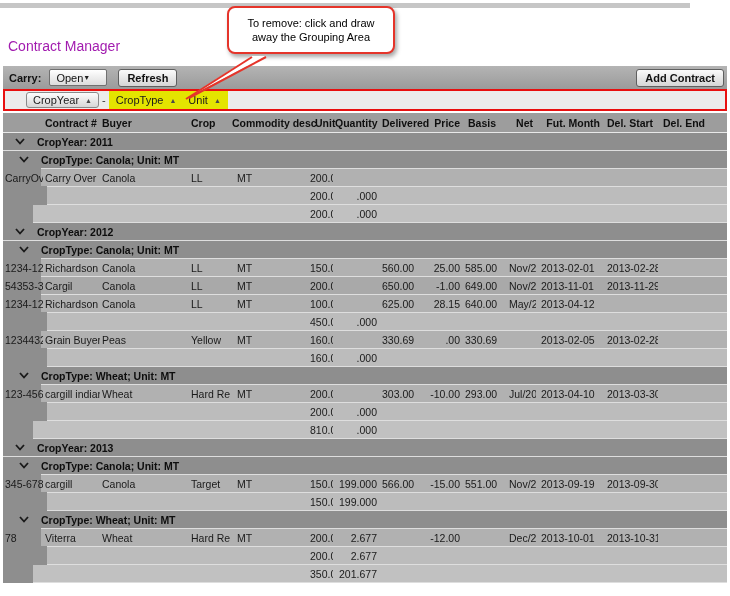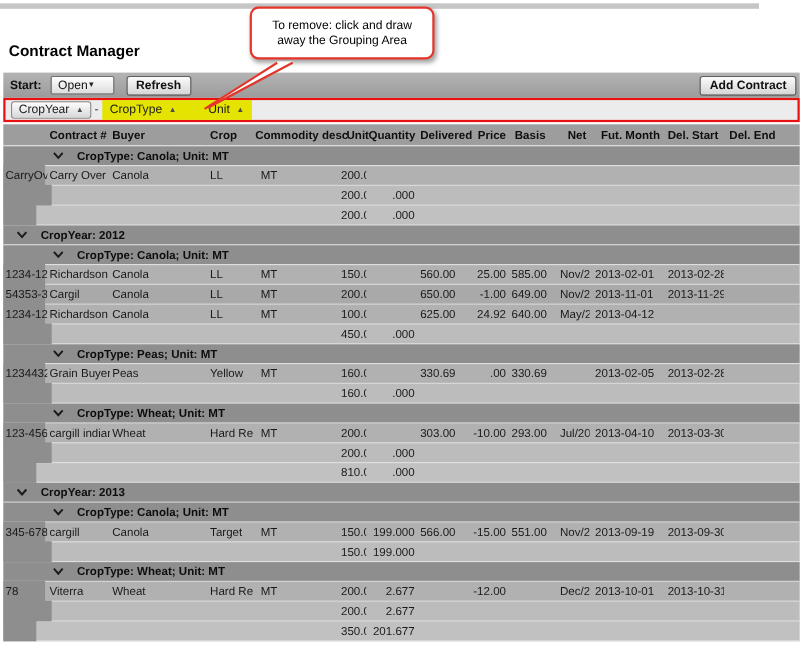--- a/index.html
+++ b/index.html
@@ -1,57 +1,57 @@
 <!DOCTYPE html>
 <html><head>
 <meta charset="utf-8">
 <style>
   html,body { margin:0; padding:0; }
   body {
     width:730px; height:596px; position:relative; overflow:hidden;
     background:#ffffff; font-family:"Liberation Sans", sans-serif;
   }
   .top-strip { position:absolute; left:0; top:3px; width:690px; height:5px; background:#c6c6c6; }
-  .page-title { position:absolute; left:8px; top:38px; font-size:14px; font-weight:bold; color:#000000; }
+  .page-title { position:absolute; left:8px; top:38px; font-size:14px; font-weight:normal; color:#a21caf; }
 
   .main { position:absolute; left:3px; top:66px; width:724px; }
 
   
   .toolbar { height:23px; background:linear-gradient(#b4b4b4,#9b9b9b); display:flex; align-items:center; padding:0 3px 0 6px; box-sizing:border-box; }
   .status-label { font-size:11px; font-weight:bold; color:#111; margin-right:8px; }
   .select { width:58px; height:17px; background:linear-gradient(#ffffff,#dcdcdc); border:1px solid #707070; border-radius:2px;
     display:flex; align-items:center; justify-content:flex-start; padding:0 4px 0 6px; font-size:11px; color:#111; box-sizing:border-box; }
   .select .arrow { font-size:7px; color:#222; }
   .btn { height:18px; background:linear-gradient(#fbfbfb,#d5d5d5); border:1px solid #5f5f5f; border-radius:3px;
     font-size:11px; font-weight:bold; color:#111; display:flex; align-items:center; padding:0 8px; box-sizing:border-box; }
   .refresh-btn { margin-left:11px; }
   .add-btn { margin-left:auto; }
 
   
   .grouping { height:22px; box-sizing:border-box; border:2px solid #e81010; background:#ececec;
     display:flex; align-items:center; padding-left:5px; margin-bottom:2px; }
   .group-chip { background:linear-gradient(#fdfdfd,#d7d7d7); border:1px solid #8a8a8a; border-radius:3px; height:16px;
-    display:flex; align-items:center; padding:0 6px; font-size:11px; color:#1a1a1a; gap:6px; box-sizing:border-box; }
+    display:flex; align-items:center; padding:0 6px; font-size:11px; color:#1a1a1a; gap:6px; box-sizing:border-box;margin-left:16px; }
   .dash { margin:0 3px; color:#333; font-size:11px; }
-  .yellow-block { background:#e4e400; height:18px; display:flex; align-items:center; padding:0 7px; font-size:11px; color:#1a1a1a;gap:17px; }
+  .yellow-block { background:#e4e400; height:18px; display:flex; align-items:center; padding:0 7px; font-size:11px; color:#1a1a1a; }
   .yellow-item { display:flex; align-items:center; gap:6px; margin-right:12px; }
   .yellow-item:last-child { margin-right:0; }
   .tri { font-size:7px; color:#4a4a4a; line-height:1; }
 
   
   .header-row, .row { display:grid; grid-template-columns:40px 57px 89px 41px 78px 25px 47px 36px 47px 36px 37px 66px 56px 69px; }
   .header-row { background:#9d9d9d; height:19px; align-items:center; border-bottom:1px solid #e9e9e9; }
   .hcell { font-size:10.5px; font-weight:bold; color:#0f0f0f; white-space:nowrap; padding:0 2px; box-sizing:border-box; }
 
   .row { height:17px; border-bottom:1px solid #dedede; position:relative; align-items:center; background:#b1b1b1; }
   .row.alt { background:#a9a9a9; }
   .row.subtotal { background:#bcbcbc; }
   .row.total { background:#c1c1c1; }
   .row.group1, .row.group2 { background:#8e8e8e; display:flex; align-items:center; }
-  .row.group1 { padding-left:12px; } .row.group2 { padding-left:45px; }
+  .row.group1 { padding-left:12px; } .row.group2 { padding-left:16px; }
   .glabel { font-size:10.5px; font-weight:bold; color:#0d0d0d; margin-left:12px; white-space:nowrap; }
   .chev { display:flex; align-items:center; }
   .gutter { position:absolute; left:0; top:-1px; bottom:-1px; background:#8e8e8e; }
   .row.data .gutter { width:38px; }
   .row.subtotal .gutter { width:44px; }
   .row.total .gutter { width:30px; }
 
   .cell { font-size:10.5px; color:#1a1a1a; white-space:nowrap; overflow:hidden; padding:0 2px; box-sizing:border-box; position:relative; }
   
   .header-row > :nth-child(n+7):nth-child(-n+11), .row > :nth-child(n+7):nth-child(-n+11) { text-align:right; padding-right:3px; }
@@ -79,21 +79,21 @@
 </div>
 <svg class="tail-svg" width="730" height="115">
   <polygon points="252,56 266,56 187,98" fill="#ffffff"></polygon>
   <line x1="252" y1="57" x2="186" y2="99" stroke="#e5342a" stroke-width="2"></line>
   <line x1="266" y1="57" x2="189" y2="98" stroke="#e5342a" stroke-width="2"></line>
 </svg>
 
 <div class="main">
 
   <div class="toolbar">
-    <span class="status-label">Start:</span>
+    <span class="status-label">Carry:</span>
     <div class="select">
       <span>Open</span>
       <span class="arrow">▼</span>
     </div>
     <div class="btn refresh-btn">Refresh</div>
     <div class="btn add-btn">Add Contract</div>
   </div>
 
   <div class="grouping">
     <div class="group-chip">
@@ -123,20 +123,28 @@
       <div class="hcell">Quantity</div>
       <div class="hcell">Delivered</div>
       <div class="hcell">Price</div>
       <div class="hcell">Basis</div>
       <div class="hcell">Net</div>
       <div class="hcell">Fut. Month</div>
       <div class="hcell">Del. Start</div>
       <div class="hcell">Del. End</div>
     </div>
   <div>
+      <div class="row group1">
+        <span class="chev">
+          <svg width="10" height="7" viewBox="0 0 10 7">
+            <polyline points="1,1 5,5.5 9,1" fill="none" stroke="#1a1a1a" stroke-width="1.8"></polyline>
+          </svg>
+        </span>
+        <span class="glabel">CropYear: 2011</span>
+      </div>
       <div class="row group2">
         <span class="chev">
           <svg width="10" height="7" viewBox="0 0 10 7">
             <polyline points="1,1 5,5.5 9,1" fill="none" stroke="#1a1a1a" stroke-width="1.8"></polyline>
           </svg>
         </span>
         <span class="glabel">CropType: Canola; Unit: MT</span>
       </div>
       <div class="row data">
         <div class="gutter"></div>
@@ -237,49 +245,41 @@
       <div class="row data">
         <div class="gutter"></div>
         <div class="cell">1234-123</div>
         <div class="cell">Richardson</div>
         <div class="cell">Canola</div>
         <div class="cell">LL</div>
         <div class="cell">MT</div>
         <div class="cell">100.000</div>
         <div class="cell"></div>
         <div class="cell">625.00</div>
-        <div class="cell">24.92</div>
+        <div class="cell">28.15</div>
         <div class="cell">640.00</div>
         <div class="cell">May/2013</div>
         <div class="cell">2013-04-12</div>
         <div class="cell"></div>
       </div>
       <div class="row subtotal">
         <div class="gutter"></div>
         <div class="cell"></div>
         <div class="cell"></div>
         <div class="cell"></div>
         <div class="cell"></div>
         <div class="cell"></div>
         <div class="cell">450.000</div>
         <div class="cell">.000</div>
         <div class="cell"></div>
         <div class="cell"></div>
         <div class="cell"></div>
         <div class="cell"></div>
         <div class="cell"></div>
         <div class="cell"></div>
-      </div>
-      <div class="row group2">
-        <span class="chev">
-          <svg width="10" height="7" viewBox="0 0 10 7">
-            <polyline points="1,1 5,5.5 9,1" fill="none" stroke="#1a1a1a" stroke-width="1.8"></polyline>
-          </svg>
-        </span>
-        <span class="glabel">CropType: Peas; Unit: MT</span>
       </div>
       <div class="row data">
         <div class="gutter"></div>
         <div class="cell">1234432</div>
         <div class="cell">Grain Buyer XYZ</div>
         <div class="cell">Peas</div>
         <div class="cell">Yellow</div>
         <div class="cell">MT</div>
         <div class="cell">160.000</div>
         <div class="cell"></div>

